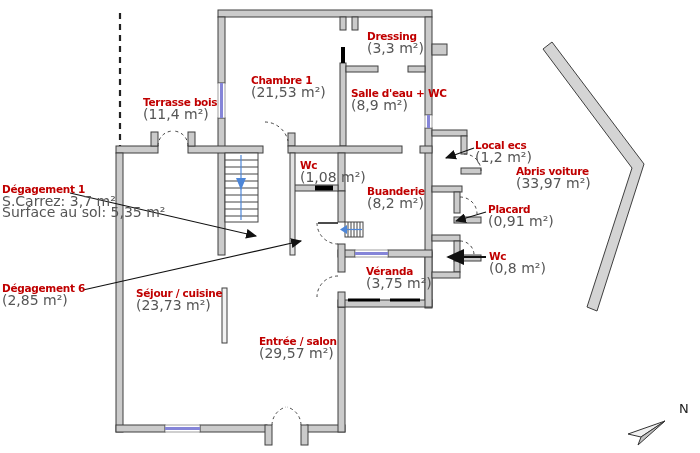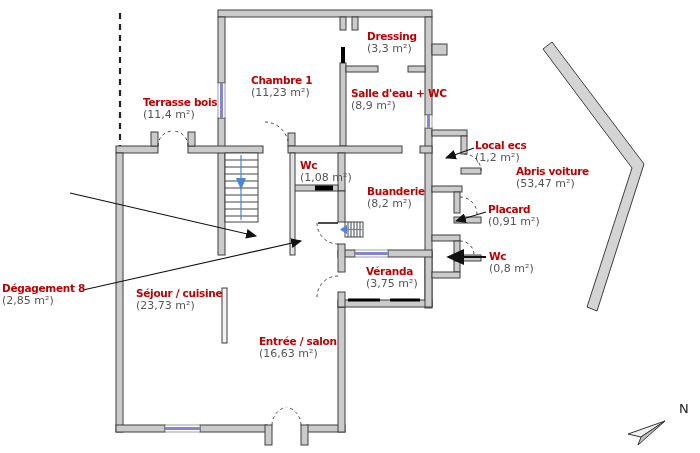--- a/index.html
+++ b/index.html
@@ -1,20 +1,20 @@
 <!DOCTYPE html>
 <html style="--wall-fill: #cbcbcb; --wall-stroke: #3f3f3f; --room-name: #c00000; --room-area: #555555; --window: #8585d8; --stair-arrow: #4d86d8;"><head>
 <meta charset="utf-8">
 <style>
   html,body{margin:0;padding:0;background:#fff;}
   .plan{position:relative;width:700px;height:453px;background:#ffffff;font-family:"DejaVu Sans",sans-serif;overflow:hidden;}
   .plan svg{position:absolute;left:0;top:0;}
   .lbl{position:absolute;white-space:nowrap;line-height:11.5px;}
   .nm{display:block;font-size:10.5px;font-weight:bold;color:var(--room-name,#c00000);letter-spacing:-0.3px;}
-  .ar{display:block;font-size:11px;color:var(--room-area,#555555);}
+  .ar{display:block;font-size:14px;color:var(--room-area,#555555);}
   .north-n{position:absolute;left:679px;top:401px;font-size:13px;color:#222;}
 </style>
 </head>
 <body>
 
 <div class="plan">
 
 <svg width="700" height="453" viewBox="0 0 700 453">
   <defs>
     <marker id="ah" markerWidth="11" markerHeight="9" refX="9" refY="4.5" orient="auto">
@@ -142,21 +142,21 @@
     <polygon points="641,437 665,421 638,445" fill="#c2c2c2" stroke="#333" stroke-width="1"></polygon>
   </g>
 </svg>
 
   <div class="lbl" style="left:143px;top:97px">
     <span class="nm">Terrasse bois</span>
     <span class="ar">(11,4 m²)</span>
   </div>
   <div class="lbl" style="left:251px;top:75px">
     <span class="nm">Chambre 1</span>
-    <span class="ar">(11,23 m²)</span>
+    <span class="ar">(21,53 m²)</span>
   </div>
   <div class="lbl" style="left:367px;top:31px">
     <span class="nm">Dressing</span>
     <span class="ar">(3,3 m²)</span>
   </div>
   <div class="lbl" style="left:351px;top:88px">
     <span class="nm">Salle d'eau + WC</span>
     <span class="ar">(8,9 m²)</span>
   </div>
   <div class="lbl" style="left:300px;top:160px">
@@ -166,41 +166,46 @@
   <div class="lbl" style="left:367px;top:186px">
     <span class="nm">Buanderie</span>
     <span class="ar">(8,2 m²)</span>
   </div>
   <div class="lbl" style="left:475px;top:140px">
     <span class="nm">Local ecs</span>
     <span class="ar">(1,2 m²)</span>
   </div>
   <div class="lbl" style="left:516px;top:166px">
     <span class="nm">Abris voiture</span>
-    <span class="ar">(53,47 m²)</span>
+    <span class="ar">(33,97 m²)</span>
   </div>
   <div class="lbl" style="left:488px;top:204px">
     <span class="nm">Placard</span>
     <span class="ar">(0,91 m²)</span>
   </div>
   <div class="lbl" style="left:489px;top:251px">
     <span class="nm">Wc</span>
     <span class="ar">(0,8 m²)</span>
   </div>
   <div class="lbl" style="left:366px;top:266px">
     <span class="nm">Véranda</span>
     <span class="ar">(3,75 m²)</span>
   </div>
   <div class="lbl" style="left:136px;top:288px">
     <span class="nm">Séjour / cuisine</span>
     <span class="ar">(23,73 m²)</span>
   </div>
   <div class="lbl" style="left:259px;top:336px">
     <span class="nm">Entrée / salon</span>
-    <span class="ar">(16,63 m²)</span>
+    <span class="ar">(29,57 m²)</span>
+  </div>
+  <div class="lbl" style="left:2px;top:184px">
+    <span class="nm">Dégagement 1</span>
+    <span class="ar">S.Carrez: 3,7 m²</span>
+    <span class="ar">Surface au sol: 5,35 m²</span>
   </div>
   <div class="lbl" style="left:2px;top:283px">
-    <span class="nm">Dégagement 8</span>
+    <span class="nm">Dégagement 6</span>
     <span class="ar">(2,85 m²)</span>
   </div>
 
   <span class="north-n">N</span>
 </div>
 
 </body></html>

